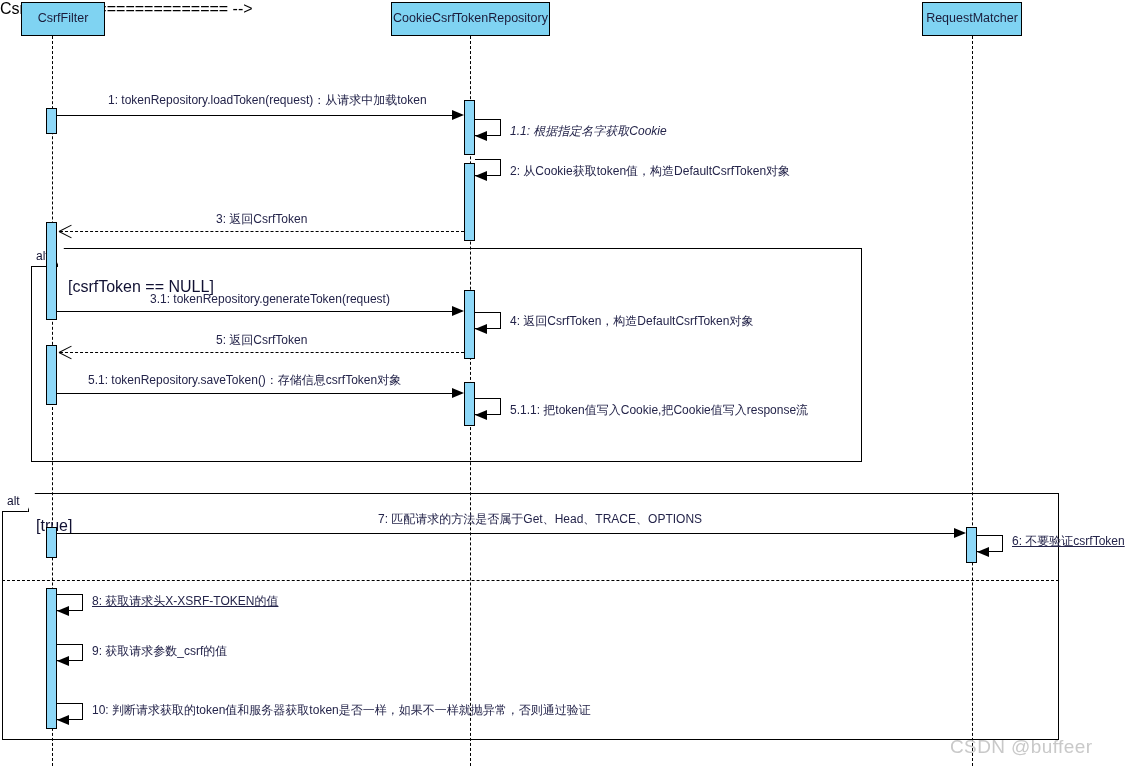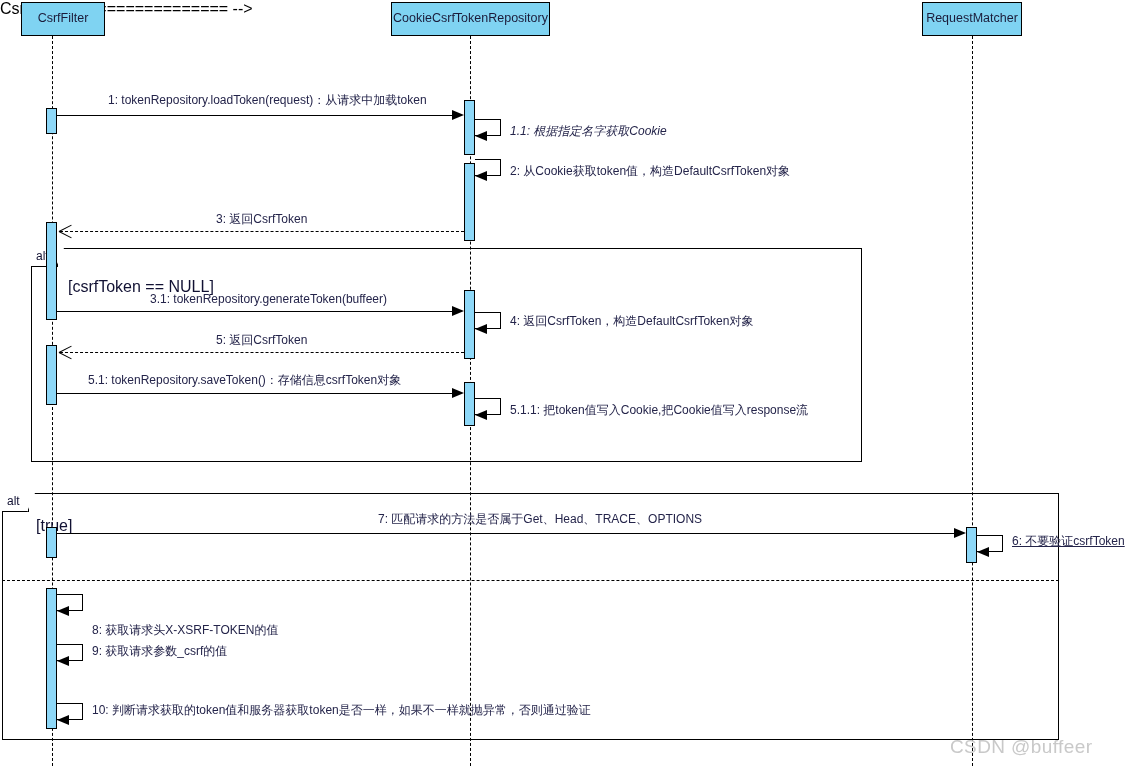--- a/index.html
+++ b/index.html
@@ -222,21 +222,21 @@
   <div class="msg-label" style="left:510px; top:165px;">2: 从Cookie获取token值，构造DefaultCsrfToken对象</div>
 
    CsrfFilter ================= --&gt;
   <div class="msg-line dashed" style="left:60px; top:231px; width:404px;"></div>
   <div class="arrow-open-left" style="left:59px; top:224px;"></div>
   <div class="msg-label" style="left:216px; top:213px;">3: 返回CsrfToken</div>
 
   
   <div class="msg-line" style="left:57px; top:311px; width:400px;"></div>
   <div class="arrow-right" style="left:452px; top:305.5px;"></div>
-  <div class="msg-label" style="left:150px; top:293px;">3.1: tokenRepository.generateToken(buffeer)</div>
+  <div class="msg-label" style="left:150px; top:293px;">3.1: tokenRepository.generateToken(request)</div>
 
   
   <div class="self-msg" style="left:475px; top:312px; width:26px; height:17px;"></div>
   <div class="arrow-left" style="left:475px; top:323.5px;"></div>
   <div class="msg-label" style="left:510px; top:315px;">4: 返回CsrfToken，构造DefaultCsrfToken对象</div>
 
   
   <div class="msg-line dashed" style="left:60px; top:352px; width:404px;"></div>
   <div class="arrow-open-left" style="left:59px; top:345px;"></div>
   <div class="msg-label" style="left:216px; top:334px;">5: 返回CsrfToken</div>
@@ -257,21 +257,21 @@
   <div class="msg-label" style="left:378px; top:513px;">7: 匹配请求的方法是否属于Get、Head、TRACE、OPTIONS</div>
 
   
   <div class="self-msg" style="left:977px; top:535px; width:26px; height:17px;"></div>
   <div class="arrow-left" style="left:977px; top:546.5px;"></div>
   <div class="msg-label" style="left:1012px; top:535px;text-decoration:underline;">6: 不要验证csrfToken</div>
 
   
   <div class="self-msg" style="left:57px; top:594px; width:26px; height:17px;"></div>
   <div class="arrow-left" style="left:57px; top:605.5px;"></div>
-  <div class="msg-label" style="left:92px; top:624px;">8: 获取请求头X-XSRF-TOKEN的值</div>
+  <div class="msg-label" style="left:92px; top:595px;text-decoration:underline;">8: 获取请求头X-XSRF-TOKEN的值</div>
 
   
   <div class="self-msg" style="left:57px; top:644px; width:26px; height:17px;"></div>
   <div class="arrow-left" style="left:57px; top:655.5px;"></div>
   <div class="msg-label" style="left:92px; top:645px;">9: 获取请求参数_csrf的值</div>
 
   
   <div class="self-msg" style="left:57px; top:703px; width:26px; height:17px;"></div>
   <div class="arrow-left" style="left:57px; top:714.5px;"></div>
   <div class="msg-label" style="left:92px; top:704px;">10: 判断请求获取的token值和服务器获取token是否一样，如果不一样就抛异常，否则通过验证</div>

